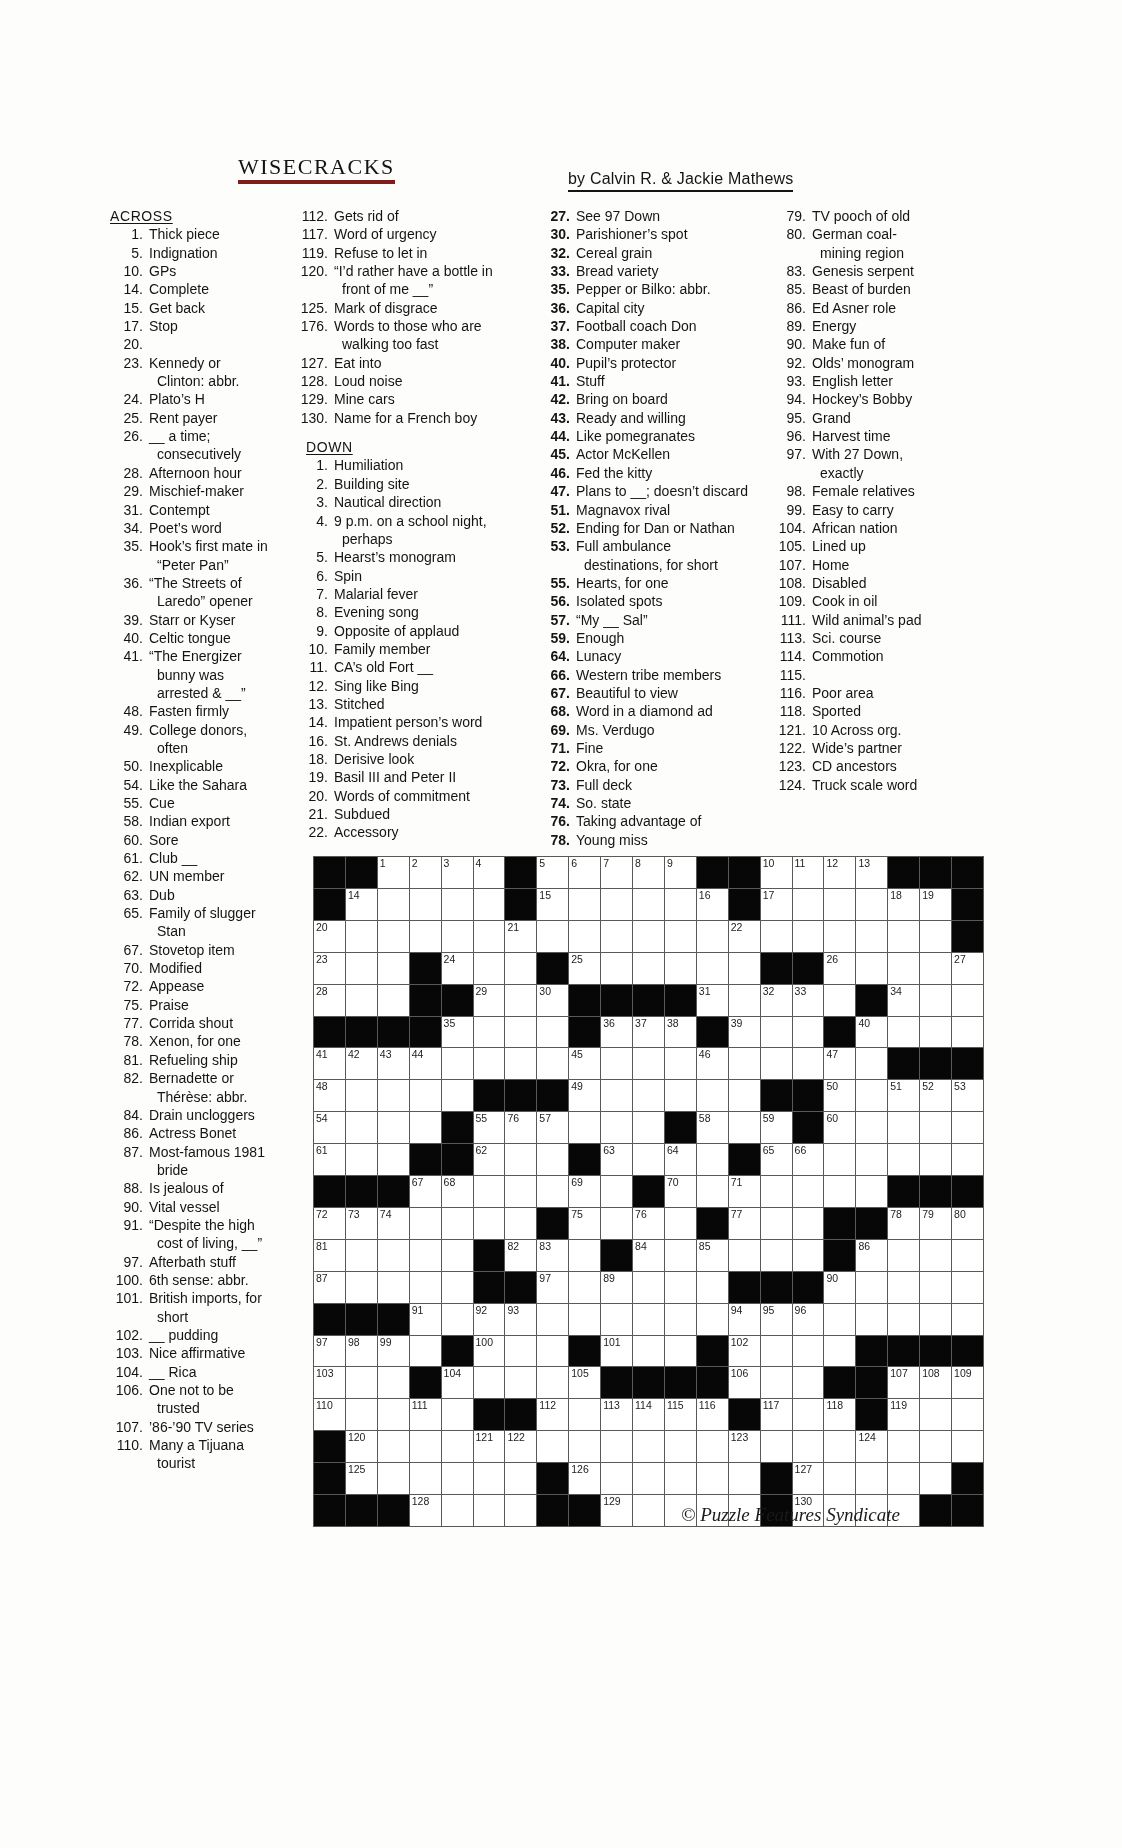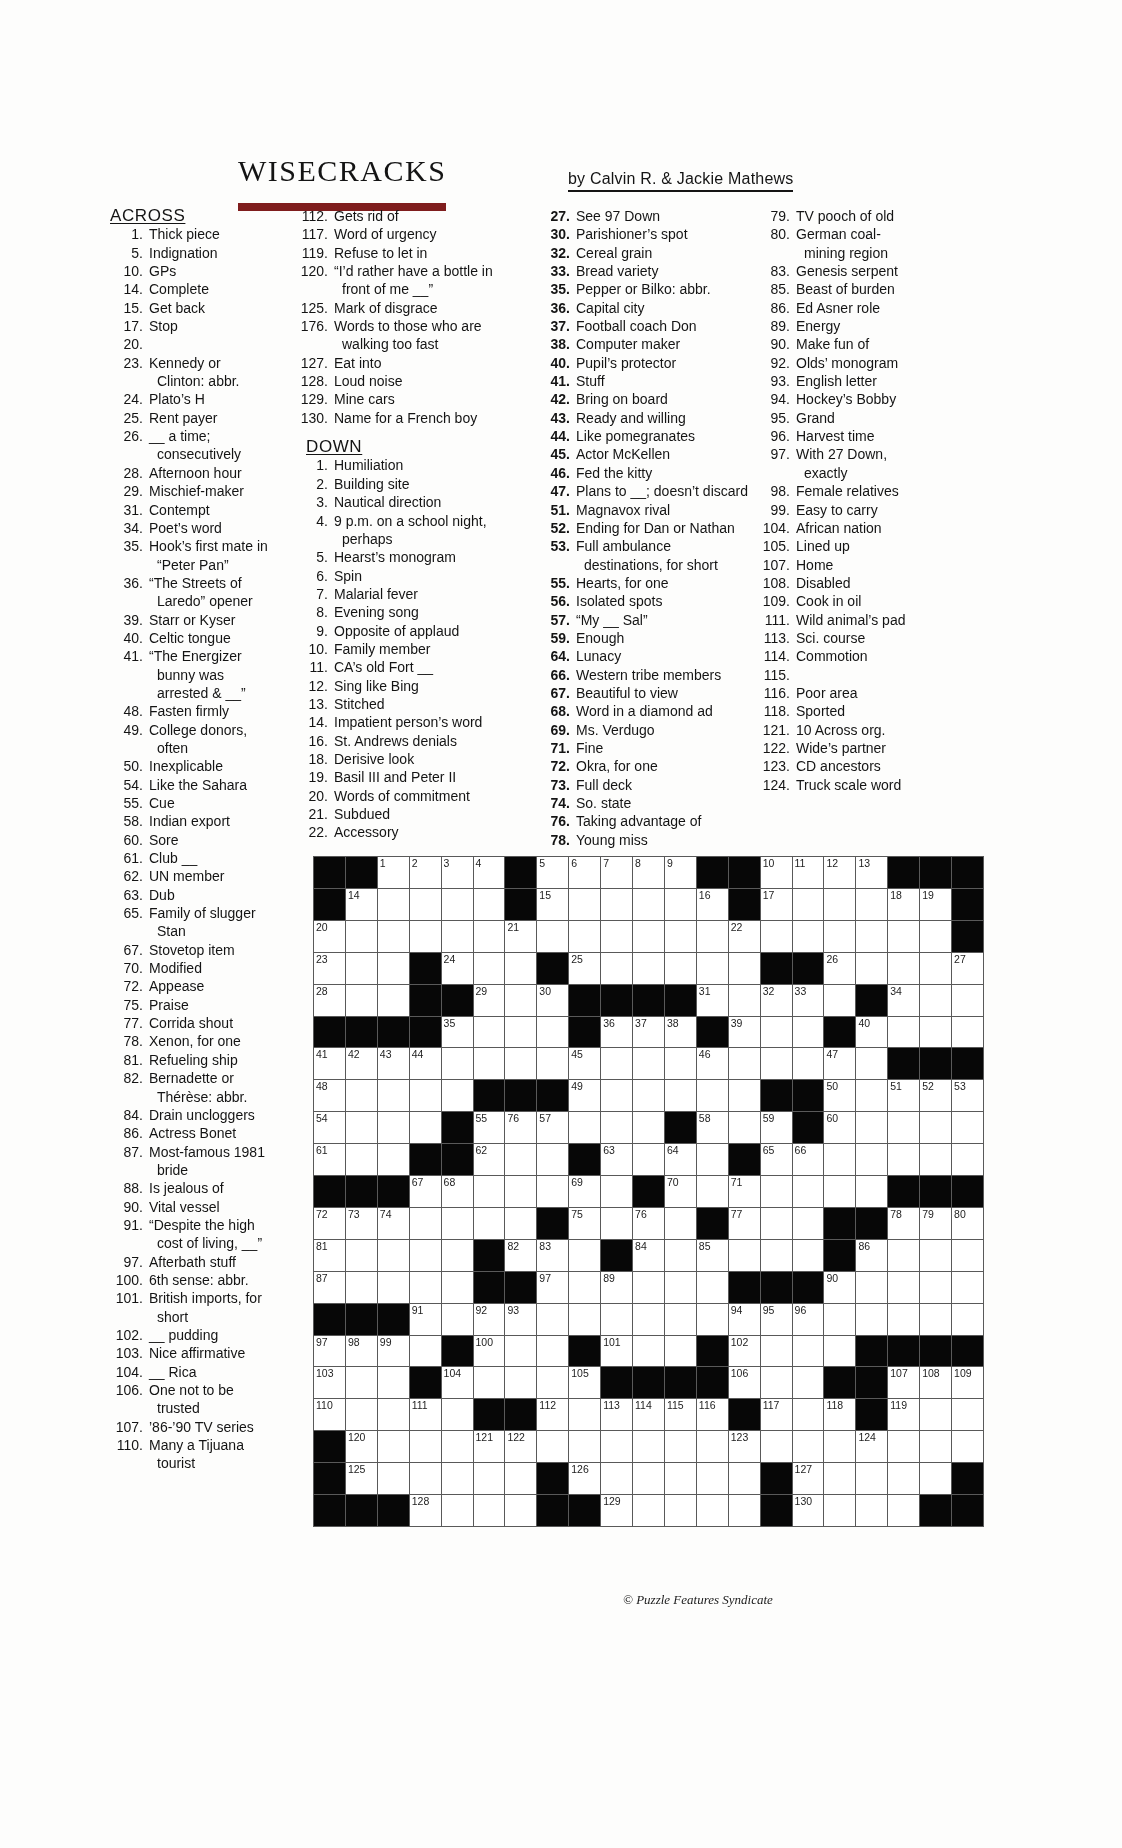--- a/index.html
+++ b/index.html
@@ -5,37 +5,37 @@
   html,body { margin:0; padding:0; }
   body {
     width:1122px; height:1848px; position:relative;
     background:#fdfdfc; color:#141414;
     font-family:"Liberation Sans", sans-serif;
     -webkit-font-smoothing:antialiased;
   }
   .title {
     position:absolute; left:238px; top:154px;
     font-family:"Liberation Serif", serif;
-    font-size:30px; font-weight:400; letter-spacing:1.5px;
-    border-bottom:8px solid #7f1d1d; padding-bottom:15px;
+    font-size:22px; font-weight:400; letter-spacing:1.5px;
+    border-bottom:4px solid #7f1d1d; padding-bottom:0;
     white-space:nowrap;
   }
   .byline {
     position:absolute; left:568px; top:170px;
     font-size:16px; letter-spacing:0.2px;
     border-bottom:2px solid #151414; padding-bottom:2px;
     white-space:nowrap;
   }
   .col { position:absolute; top:207px; font-size:14px; line-height:18.35px; }
   .col1 { left:110px; width:158px; }
   .col2 { left:264px; width:234px; }
   .col3 { left:538px; width:214px; }
-  .col4 { left:752px; width:160px; }
+  .col4 { left:768px; width:160px; }
   .hdr {
-    font-size:17px; letter-spacing:0.6px;
+    font-size:14px; letter-spacing:0.6px;
     text-decoration:underline; text-underline-offset:2px;
   }
   .hdr-down { margin-top:11px; margin-left:42px; }
   .clue { display:flex; align-items:flex-start; }
   .cn { flex:0 0 auto; text-align:right; padding-right:6px; white-space:nowrap; }
   .col1 .cn { width:33px; }
   .col2 .cn { width:64px; }
   .col3 .cn { width:32px;font-weight:bold; }
   .col4 .cn { width:38px; }
   .ct { flex:1 1 auto; padding-left:8px; text-indent:-8px; }
@@ -49,24 +49,24 @@
   .cell {
     border-right:1px solid #595959; border-bottom:1px solid #595959;
     position:relative; box-sizing:border-box;
   }
   .cell.black { background:#070707; }
   .cell .num {
     position:absolute; left:2px; top:1px;
     font-size:10.5px; line-height:11px; color:#1c1c1c;
   }
   .copyright {
-    position:absolute; left:623px; top:1592px; width:335px;
-    text-align:left;
+    position:absolute; left:623px; top:1504px; width:335px;
+    text-align:center;
     font-family:"Liberation Serif", serif; font-style:italic;
-    font-size:13px; color:#1a1a1a;
+    font-size:19px; color:#1a1a1a;
   }
 </style>
 </head>
 <body>
 
 <div class="title">WISECRACKS</div>
 <div class="byline">by Calvin R. &amp; Jackie Mathews</div>
 
 <div class="col col1">
   <div class="hdr">ACROSS</div>

